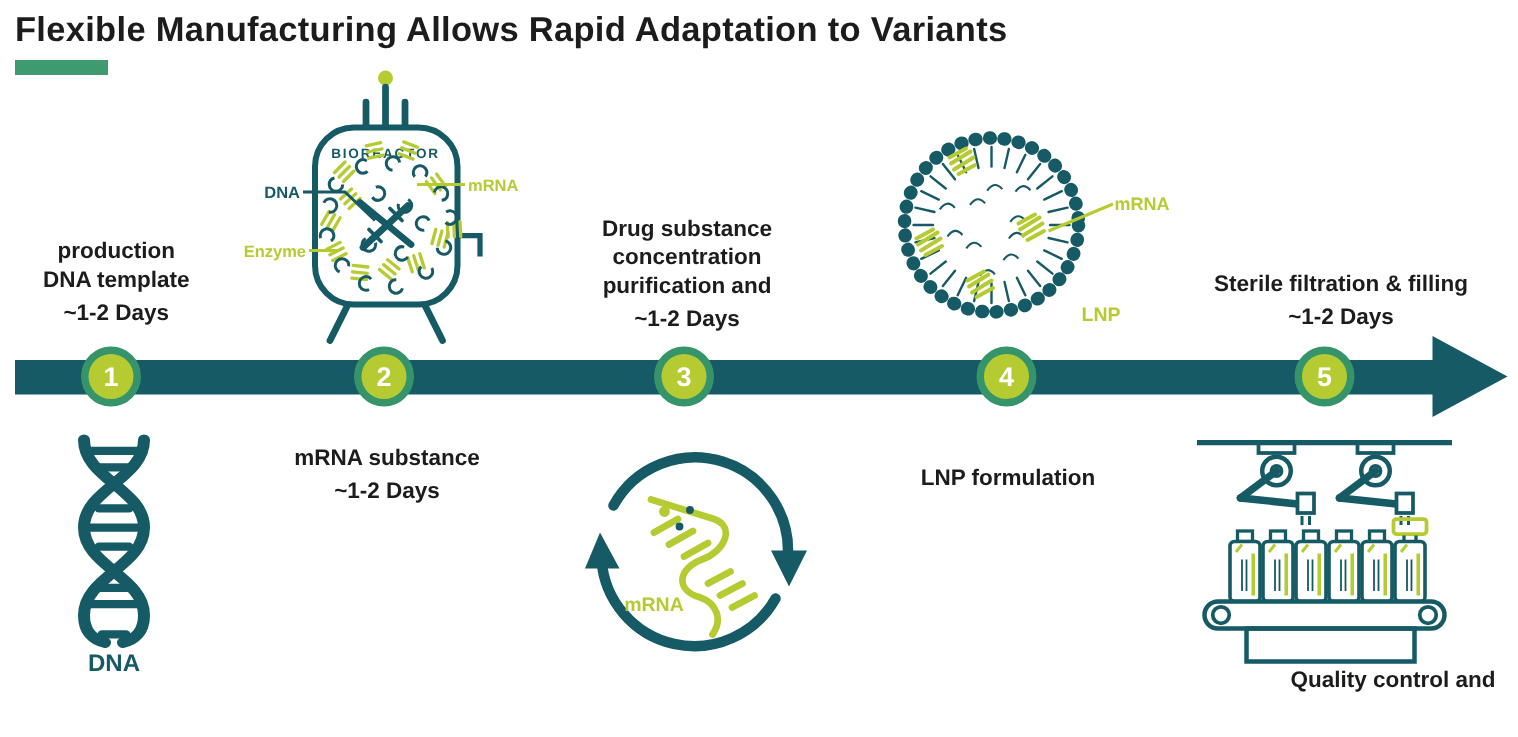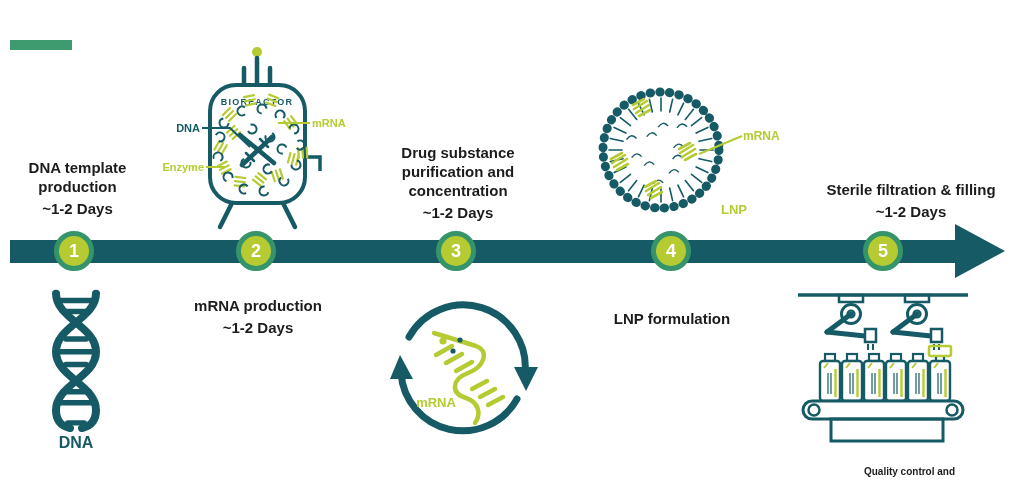--- a/index.html
+++ b/index.html
@@ -9,60 +9,61 @@
   .title{left:10px;top:6px;font-size:23px;font-weight:bold;color:#1c1c1c;letter-spacing:.2px;}
   .title-underline{left:10px;top:40px;width:62px;height:10px;background:#3E9B70;}
   .tl-band{left:10px;top:240px;width:947px;height:23px;background:#155A64;}
   .tl-head{left:955px;top:224px;width:0;height:0;border-top:27px solid transparent;
            border-bottom:27px solid transparent;border-left:50px solid #155A64;}
   .marker{width:40px;height:40px;border-radius:50%;background:#B6CB32;border:5px solid #36946A;
           box-sizing:border-box;top:231px;color:#fff;font-weight:bold;font-size:18px;
           line-height:30px;text-align:center;}
   .step-label{font-size:15px;font-weight:bold;color:#1c1c1c;text-align:center;line-height:19px;}
   .duration{margin-top:3px;}
-  .qc{font-size:10px;font-weight:bold;color:#1c1c1c;line-height:19px;text-align:center;margin-top:18px;}
+  .qc{font-size:15px;font-weight:bold;color:#1c1c1c;line-height:19px;text-align:right;}
   .dna-cap{left:26px;top:434px;width:100px;text-align:center;color:#155A64;
            font-weight:bold;font-size:16px;}
   svg text{font-family:"Liberation Sans",sans-serif;}
 </style>
 </head>
 <body>
 
 <div class="canvas">
 
+  <div class="abs title">Flexible Manufacturing Allows Rapid Adaptation to Variants</div>
   <div class="abs title-underline"></div>
 
   <div class="abs tl-band"></div>
   <div class="abs tl-head"></div>
 
   <div class="abs marker" style="left:54px">1</div>
   <div class="abs marker" style="left:236px">2</div>
   <div class="abs marker" style="left:436px">3</div>
   <div class="abs marker" style="left:651px">4</div>
   <div class="abs marker" style="left:863px">5</div>
 
   <div class="abs step-label" style="left:0;top:158px;width:155px">
+    <div>production</div>
     <div>DNA template</div>
-    <div>production</div>
     <div class="duration">~1-2 Days</div>
   </div>
   <div class="abs step-label" style="left:176px;top:296px;width:164px">
-    <div>mRNA production</div>
+    <div>mRNA substance</div>
     <div class="duration">~1-2 Days</div>
   </div>
   <div class="abs step-label" style="left:376px;top:143px;width:164px">
     <div>Drug substance</div>
+    <div>concentration</div>
     <div>purification and</div>
-    <div>concentration</div>
     <div class="duration">~1-2 Days</div>
   </div>
   <div class="abs step-label" style="left:590px;top:309px;width:164px">
     <div>LNP formulation</div>
   </div>
-  <div class="abs step-label" style="left:809px;top:180px;width:204px">
+  <div class="abs step-label" style="left:792px;top:180px;width:204px">
     <div>Sterile filtration &amp; filling</div>
     <div class="duration">~1-2 Days</div>
   </div>
 
   <div class="abs qc" style="left:822px;top:444px;width:175px">
     <div>Quality control and</div>
   </div>
 
   <svg class="abs" style="left:26px;top:286px" width="100" height="146" viewBox="0 0 100 160" preserveAspectRatio="none">
     <g stroke="#155A64" stroke-linecap="round" fill="none">

